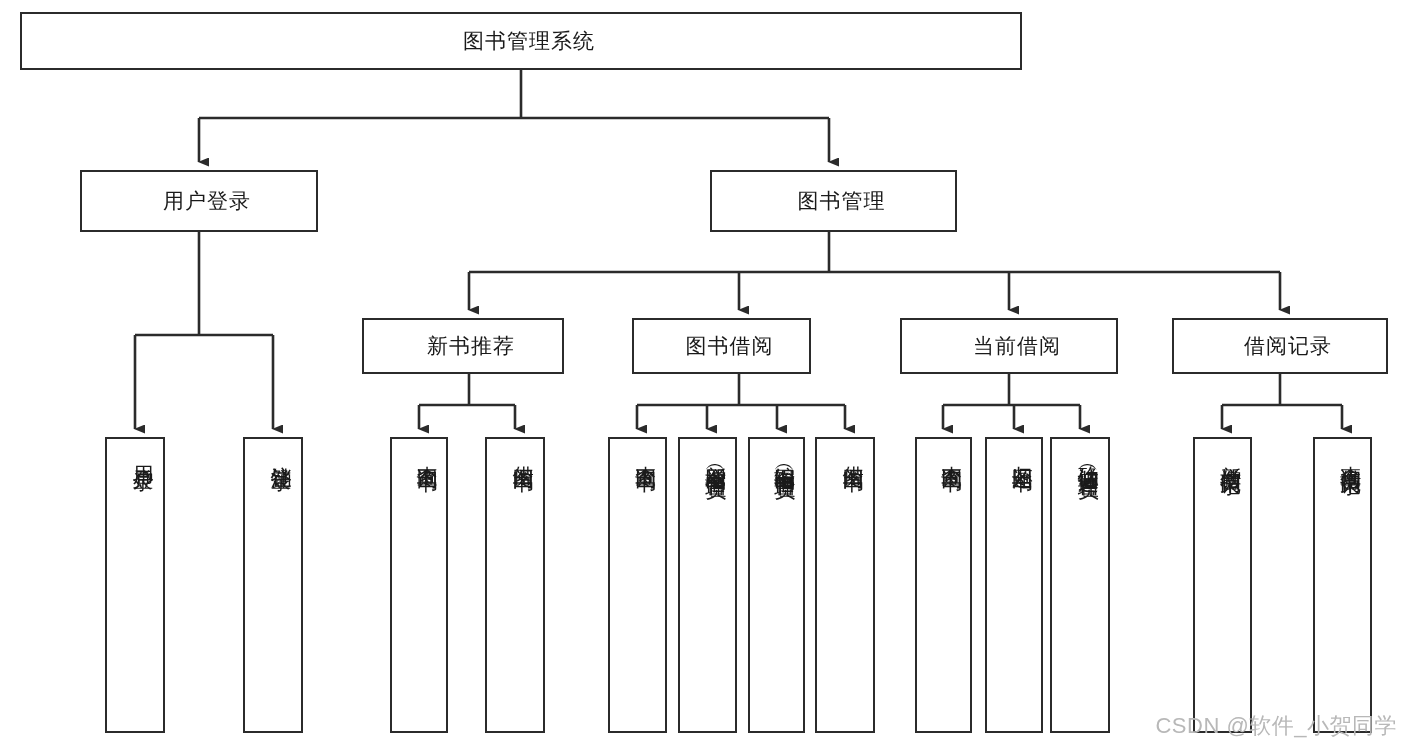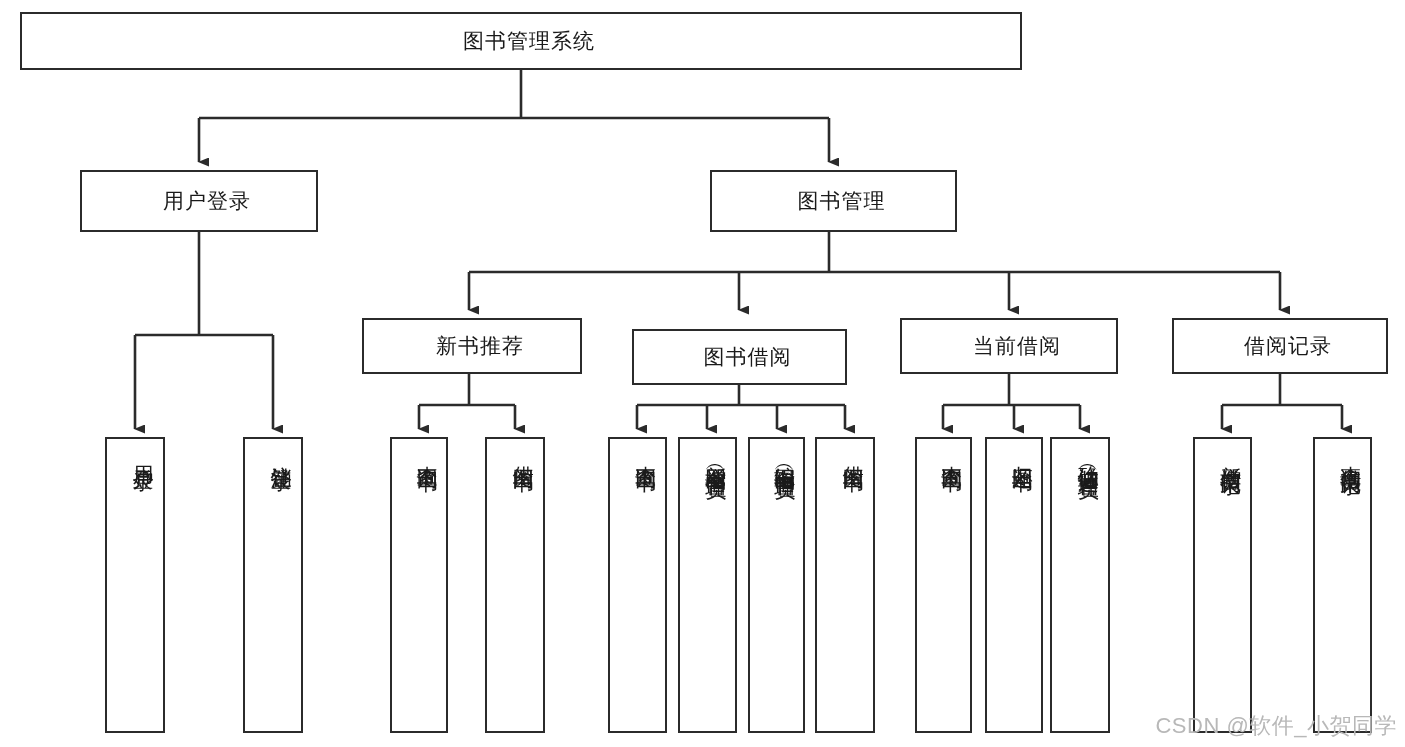--- a/index.html
+++ b/index.html
@@ -79,22 +79,22 @@
       <path d="M1222,405 L1222,429" marker-end="url(#arrow)"></path>
       <path d="M1342,405 L1342,429" marker-end="url(#arrow)"></path>
     </g>
   </svg>
 
   <div class="node h" style="left:20px;top:12px;width:1002px;height:58px;">图书管理系统</div>
 
   <div class="node h" style="left:80px;top:170px;width:238px;height:62px;">用户登录</div>
   <div class="node h" style="left:710px;top:170px;width:247px;height:62px;">图书管理</div>
 
-  <div class="node h" style="left:362px;top:318px;width:220px;height:56px;">新书推荐</div>
-  <div class="node h" style="left:632px;top:329px;width:215px;height:56px;">图书借阅</div>
+  <div class="node h" style="left:362px;top:318px;width:202px;height:56px;">新书推荐</div>
+  <div class="node h" style="left:632px;top:318px;width:179px;height:56px;">图书借阅</div>
   <div class="node h" style="left:1172px;top:318px;width:216px;height:56px;">借阅记录</div>
   <div class="node h" style="left:900px;top:318px;width:218px;height:56px;">当前借阅</div>
 
   <div class="node v" style="left:105px;top:437px;width:60px;height:296px;">用户登录</div>
   <div class="node v" style="left:243px;top:437px;width:60px;height:296px;">注销登录</div>
   <div class="node v" style="left:390px;top:437px;width:58px;height:296px;">查询图书</div>
   <div class="node v" style="left:485px;top:437px;width:60px;height:296px;">借阅图书</div>
   <div class="node v" style="left:608px;top:437px;width:59px;height:296px;">查询图书</div>
   <div class="node v" style="left:678px;top:437px;width:59px;height:296px;">新增图书（管理员）</div>
   <div class="node v" style="left:748px;top:437px;width:57px;height:296px;">编辑图书（管理员）</div>

